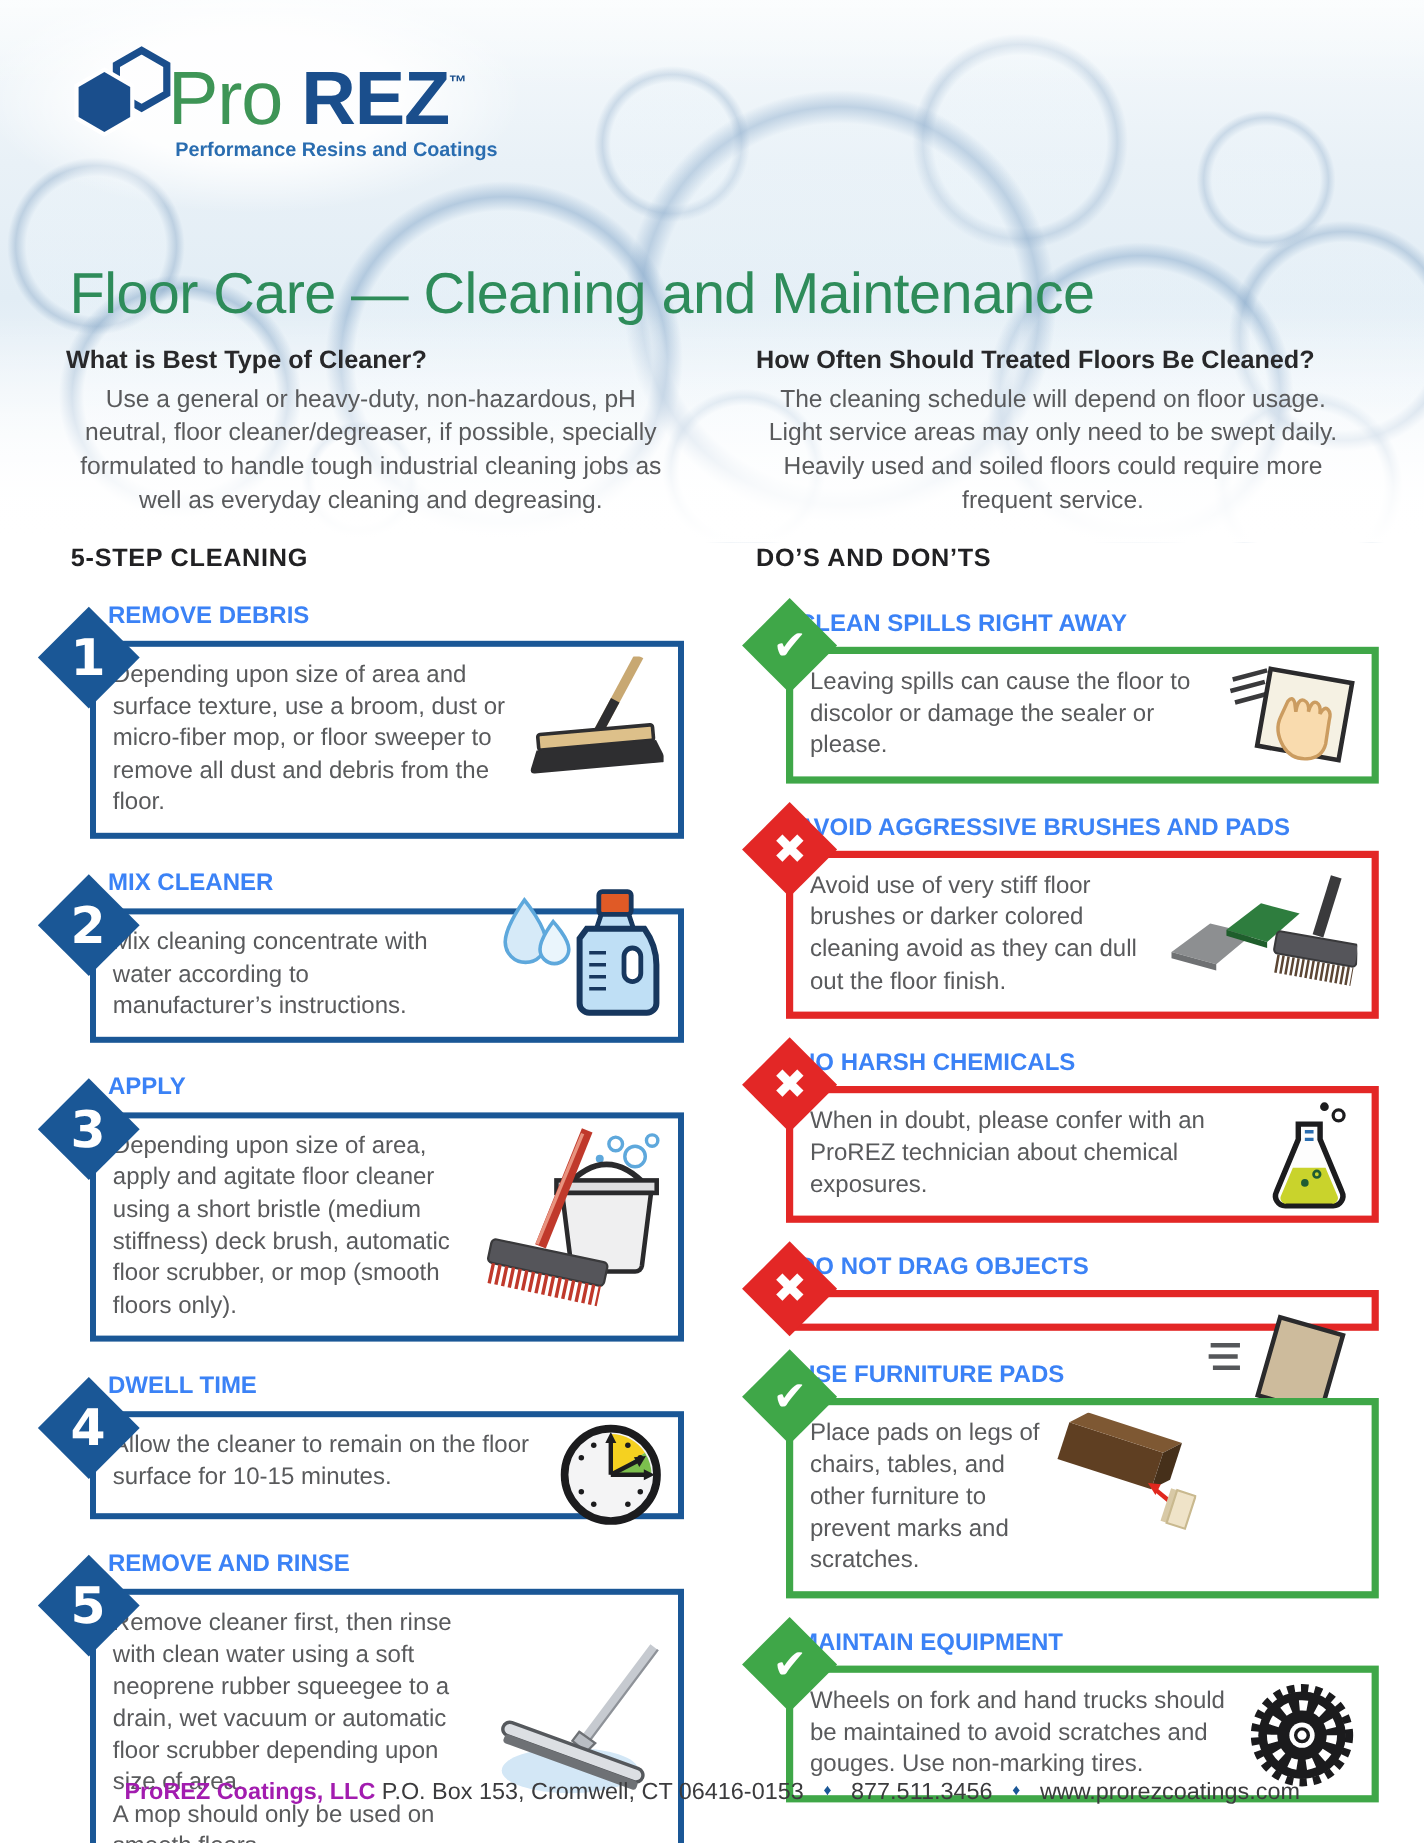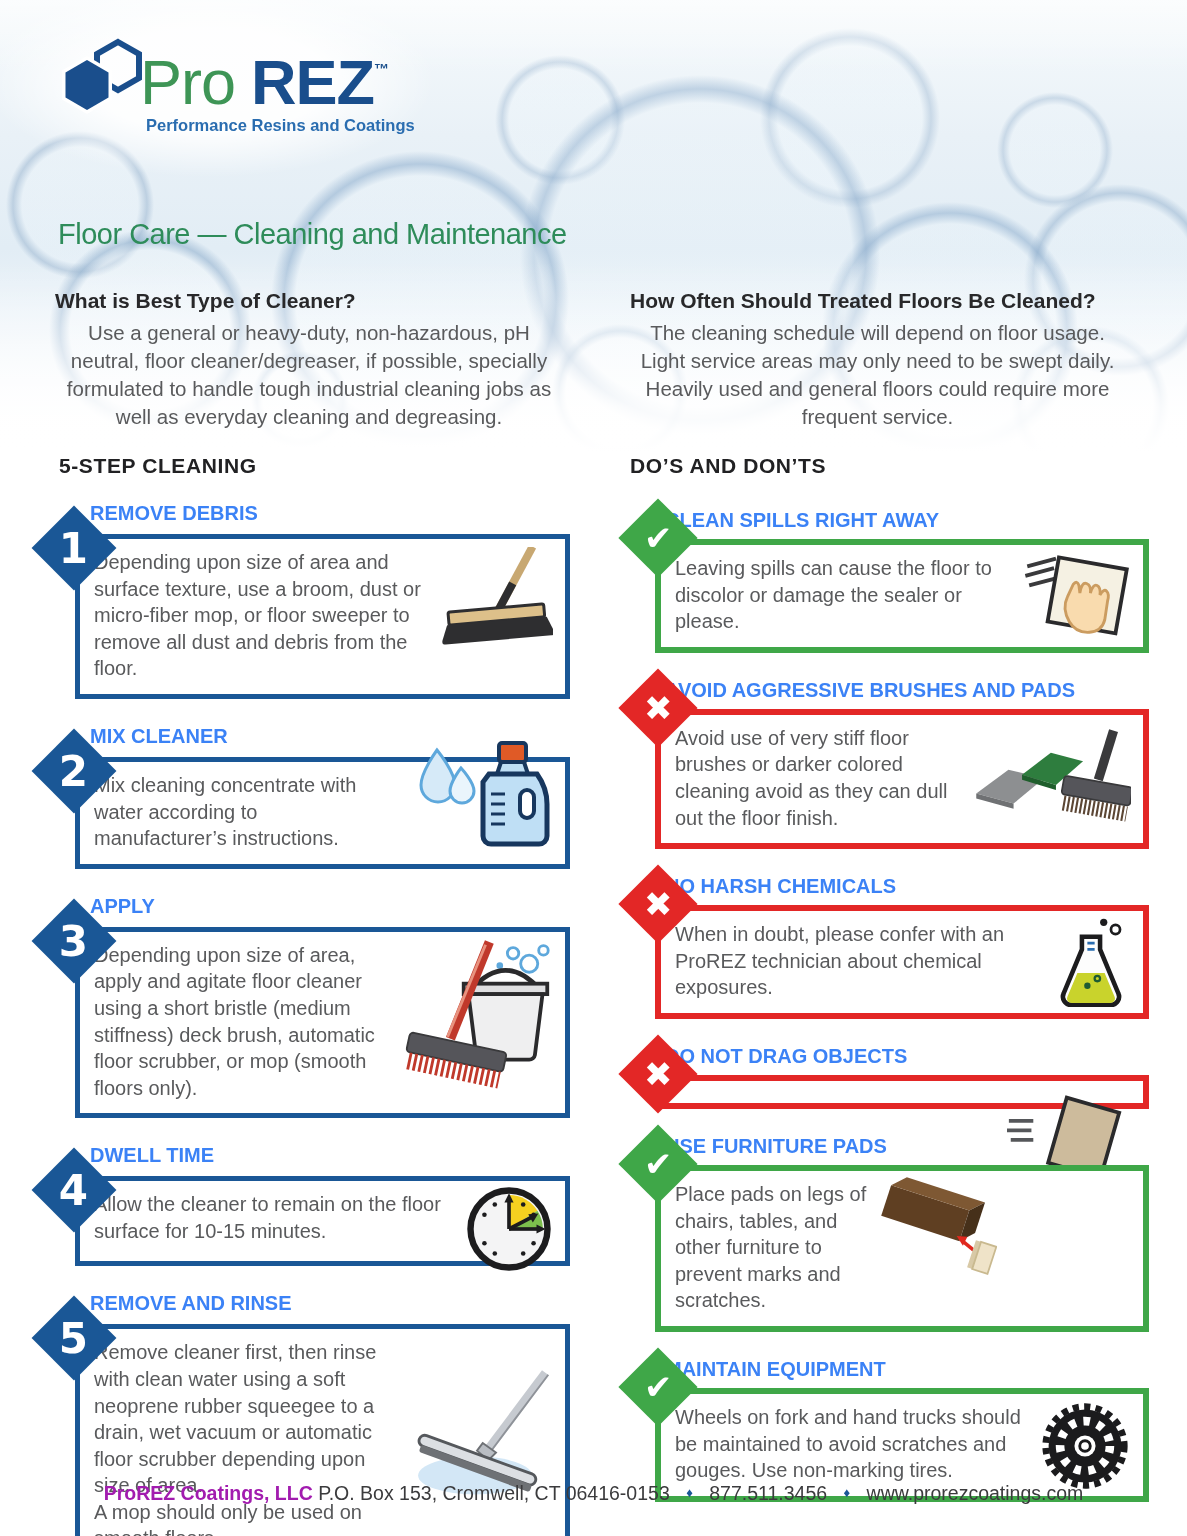--- a/index.html
+++ b/index.html
@@ -29,21 +29,21 @@
   }
   
   .logo{position:absolute;top:36px;left:56px;display:flex;align-items:flex-start;}
   .logo-text{margin-left:-12px;}
   .brand{font-size:63px;line-height:66px;letter-spacing:-1px;white-space:nowrap;}
   .brand-pro{color:#3E9556;}
   .brand-rez{color:#1A4E8C;font-weight:bold;margin-left:16px;}
   .brand-tm{font-size:15px;color:#1A4E8C;font-weight:bold;vertical-align:30px;letter-spacing:0;}
   .tagline{font-size:16.5px;font-weight:bold;color:#2A6DB0;margin-top:1px;padding-left:6px;}
   
-  .page-title{position:absolute;left:58px;top:218px;font-size:29px;color:#2E8C5A;letter-spacing:-.5px;}
+  .page-title{position:absolute;left:58px;top:218px;font-size:48px;color:#2E8C5A;letter-spacing:-.5px;}
   .intro{position:absolute;top:289px;}
   .intro-left{left:55px;width:508px;}
   .intro-right{left:630px;width:495px;}
   .intro h3{margin:0 0 6px;font-size:21px;color:#28282A;}
   .intro p{margin:0;font-size:20.5px;line-height:1.36;color:#595A5C;text-align:center;}
   
   .sec-heading{position:absolute;top:454px;font-size:21px;font-weight:bold;color:#212123;letter-spacing:.6px;}
   .sec-left{left:59px;} .sec-right{left:630px;}
   
   .col-left{position:absolute;left:30px;top:498px;width:540px;}
@@ -99,21 +99,21 @@
 </div>
 
 <div class="page-title">Floor Care — Cleaning and Maintenance</div>
 
 <div class="intro intro-left">
   <h3>What is Best Type of Cleaner?</h3>
   <p>Use a general or heavy-duty, non-hazardous, pH neutral, floor cleaner/degreaser, if possible, specially formulated to handle tough industrial cleaning jobs as well as everyday cleaning and degreasing.</p>
 </div>
 <div class="intro intro-right">
   <h3>How Often Should Treated Floors Be Cleaned?</h3>
-  <p>The cleaning schedule will depend on floor usage. Light service areas may only need to be swept daily. Heavily used and general floors could require more frequent service.</p>
+  <p>The cleaning schedule will depend on floor usage. Light service areas may only need to be swept daily. Heavily used and soiled floors could require more frequent service.</p>
 </div>
 
 <div class="sec-heading sec-left">5-STEP CLEANING</div>
 <div class="sec-heading sec-right">DO’S AND DON’TS</div>
 
 <div class="col-left">
 
   <div class="card step">
     <div class="diamond">
         <span>1</span>

